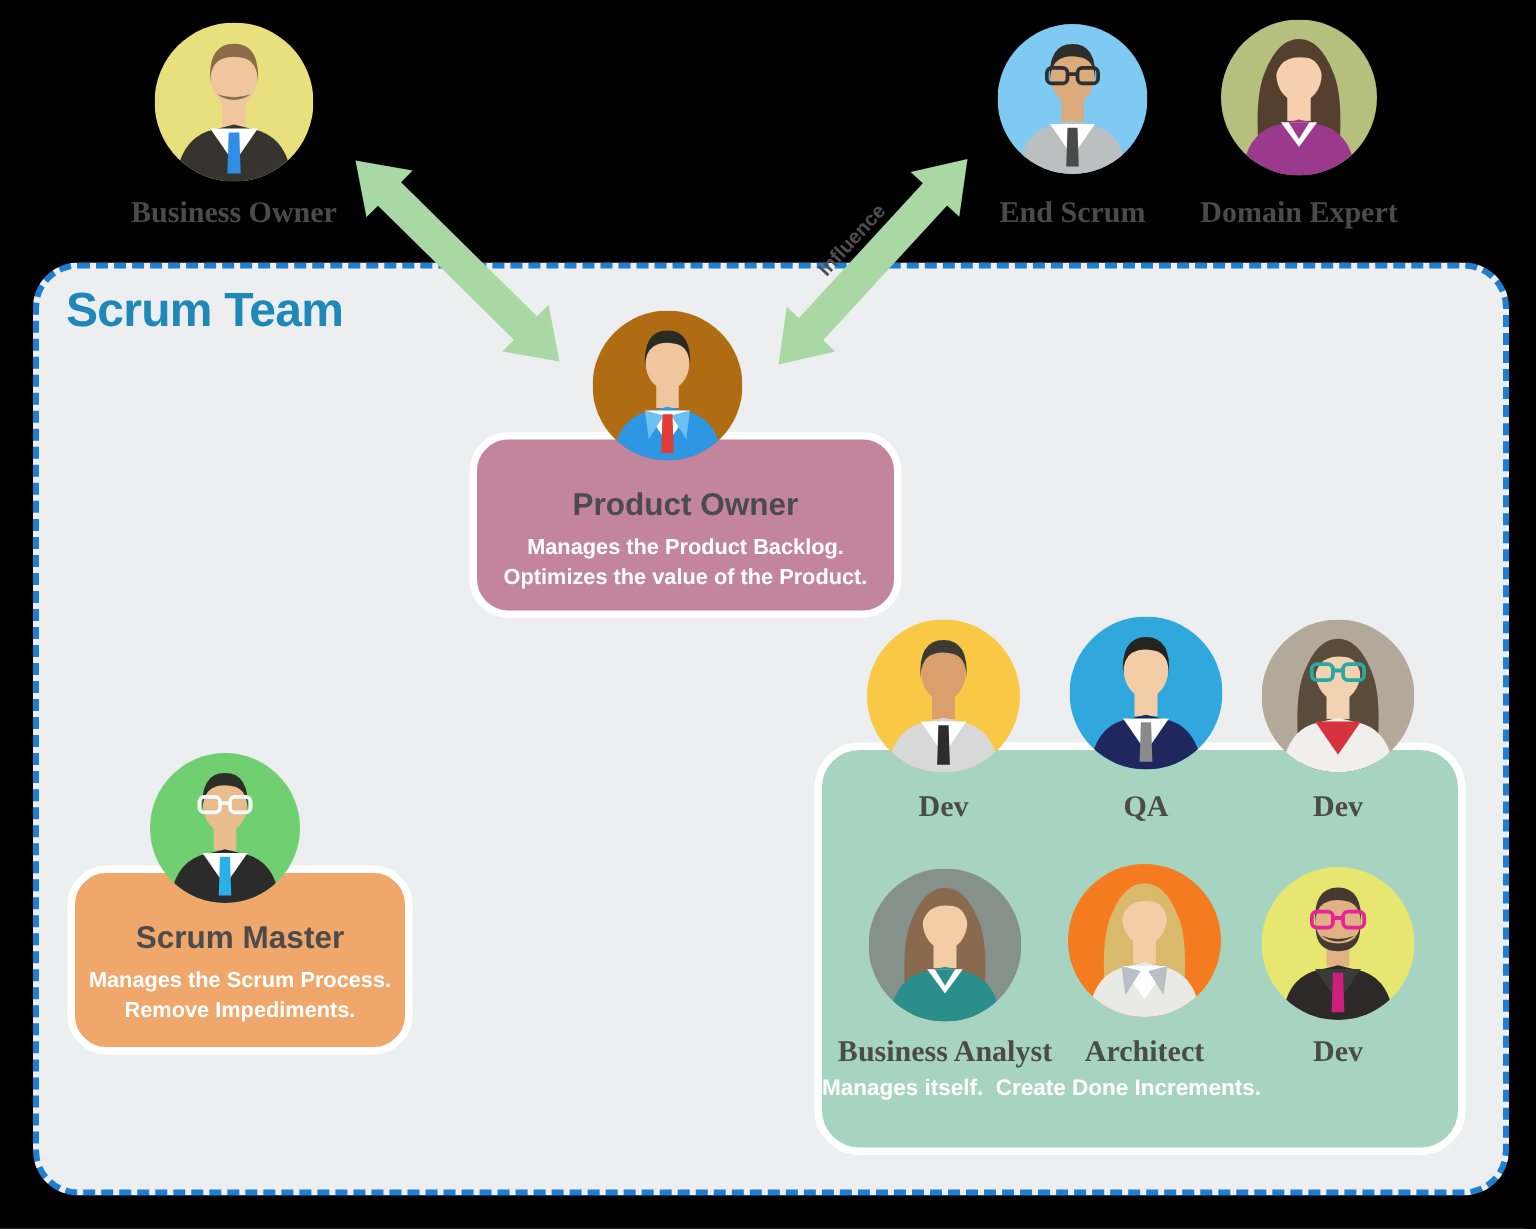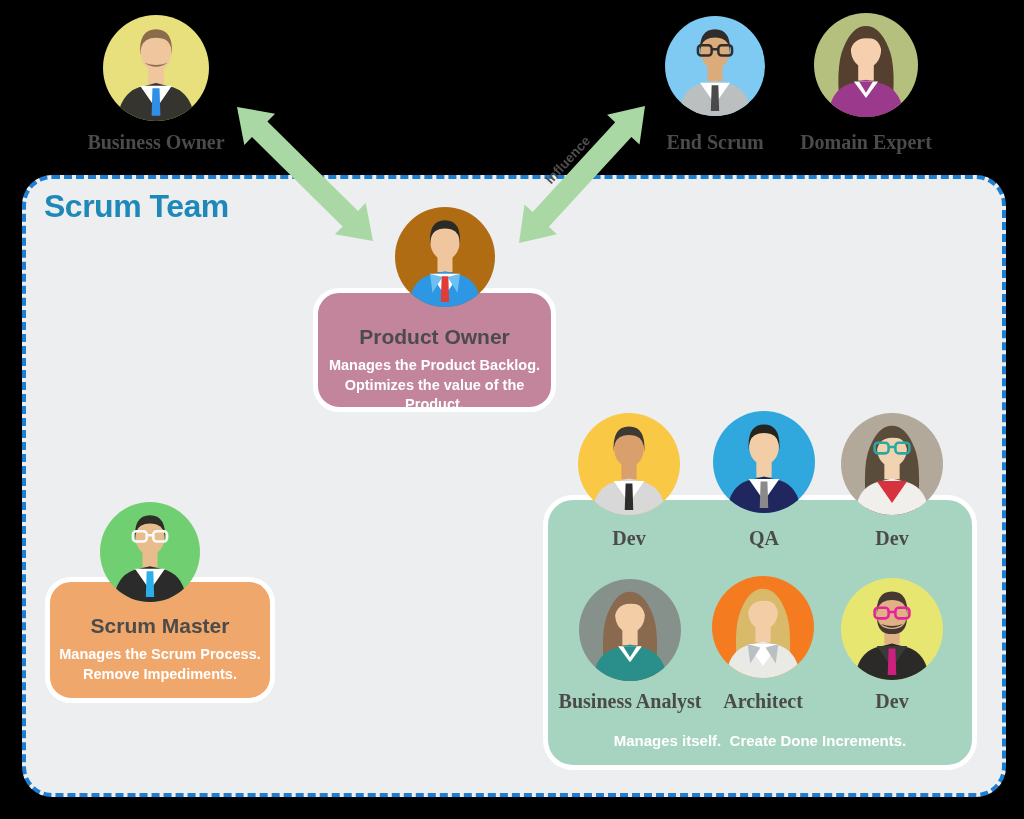--- a/index.html
+++ b/index.html
@@ -24,32 +24,32 @@
   .pname{
     position:absolute;transform:translateX(-50%);
     font-size:20px;font-weight:700;color:var(--label,#4b4b4b);
     white-space:nowrap;
     font-family:Liberation Serif, serif;
   }
   .role-box{
     position:absolute;border:5px solid #ffffff;border-radius:26px;
     text-align:center;box-sizing:border-box;
   }
-  .po-box{left:313px;top:288px;width:243px;height:124px;background:var(--po-box,#c2859c);padding-top:32px;text-align:center;}
+  .po-box{left:313px;top:288px;width:288px;height:124px;background:var(--po-box,#c2859c);padding-top:32px;text-align:center;}
   .sm-box{left:45px;top:577px;width:230px;height:126px;background:var(--sm-box,#f0a76c);padding-top:32px;}
   .role-title{font-size:21px;font-weight:700;color:var(--label,#4b4b4b);margin-bottom:7px;}
   .role-line{font-size:14.5px;font-weight:600;color:#ffffff;line-height:1.35;}
   .dev-box{
     position:absolute;left:543px;top:495px;width:434px;height:275px;
     background:var(--dev-box,#a7d4c1);
     border:5px solid #ffffff;border-radius:30px;box-sizing:border-box;
   }
   .dev-caption{
-    position:absolute;left:0;bottom:16px;width:100%;
-    text-align:center;font-size:15px;font-weight:600;color:#ffffff;
+    position:absolute;left:0;bottom:31px;width:100%;
+    text-align:left;font-size:15px;font-weight:600;color:#ffffff;
     white-space:pre-wrap;
   }
   .arrow-layer{position:absolute;left:0;top:0;pointer-events:none;}
   .arrow{fill:var(--arrow,#a9d8a4);}
   .arrow-text{font-size:13.5px;font-weight:700;fill:#4f4f4f;text-anchor:middle;}
 </style>
 </head>
 <body>
 
 <div id="canvas" style="--bg: #000000; --container-bg: #eceef0; --container-border: #1d7fd1; --title: #1e88b8; --label: #4b4b4b; --arrow: #a9d8a4; --po-box: #c2859c; --sm-box: #f0a76c; --dev-box: #a7d4c1;">

